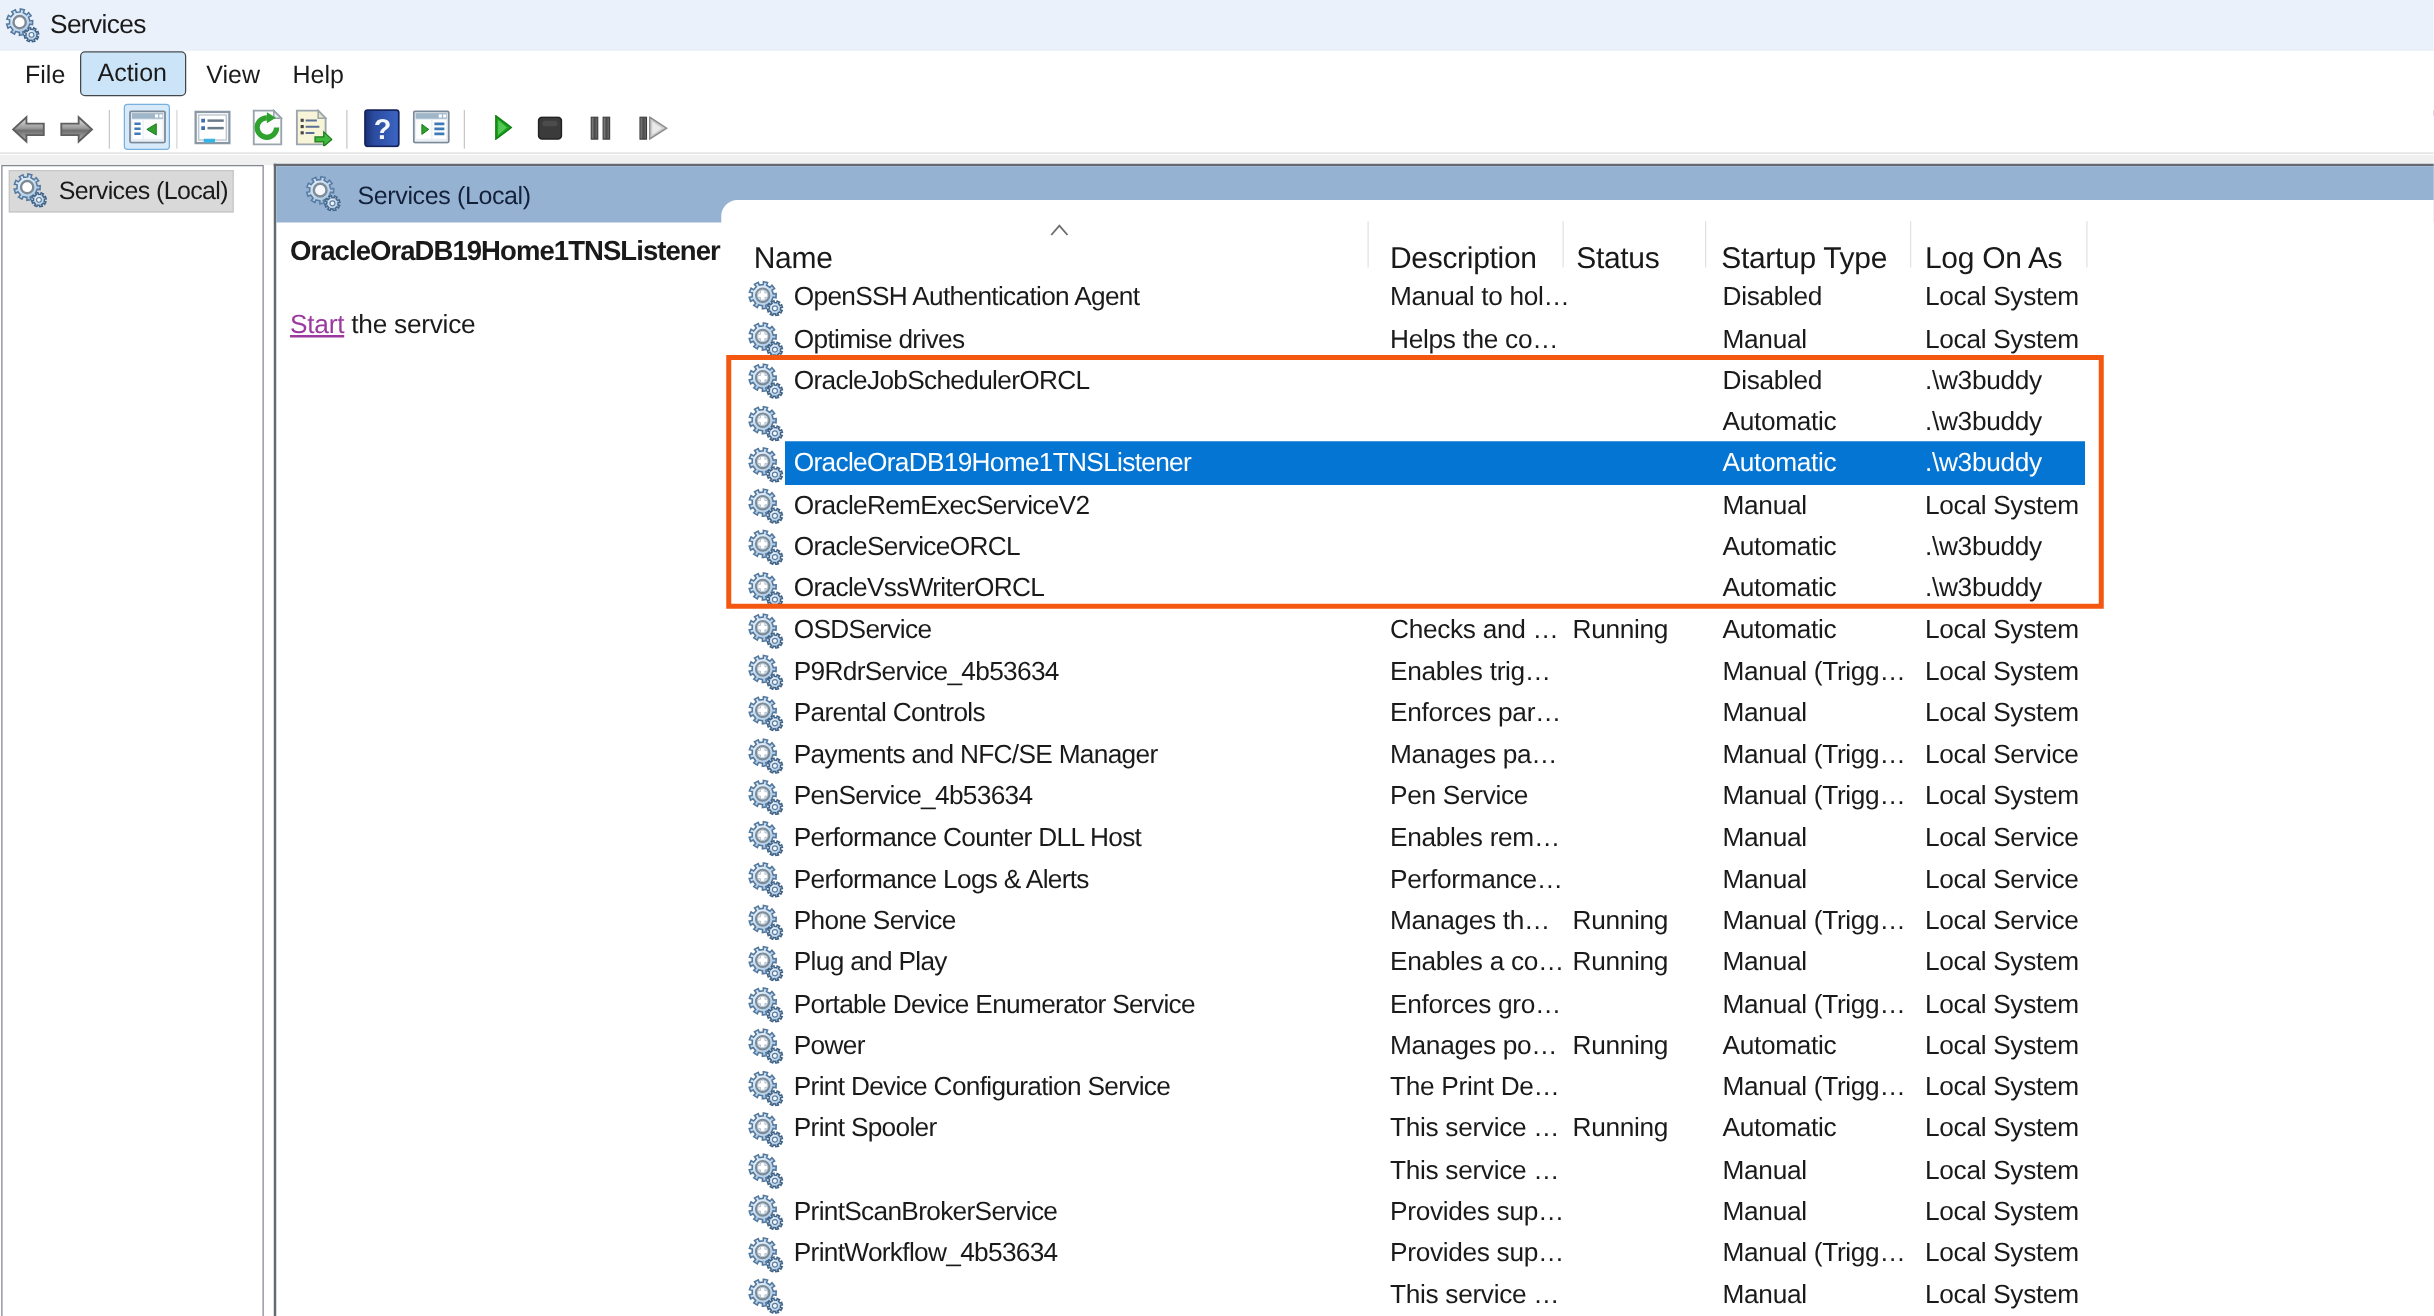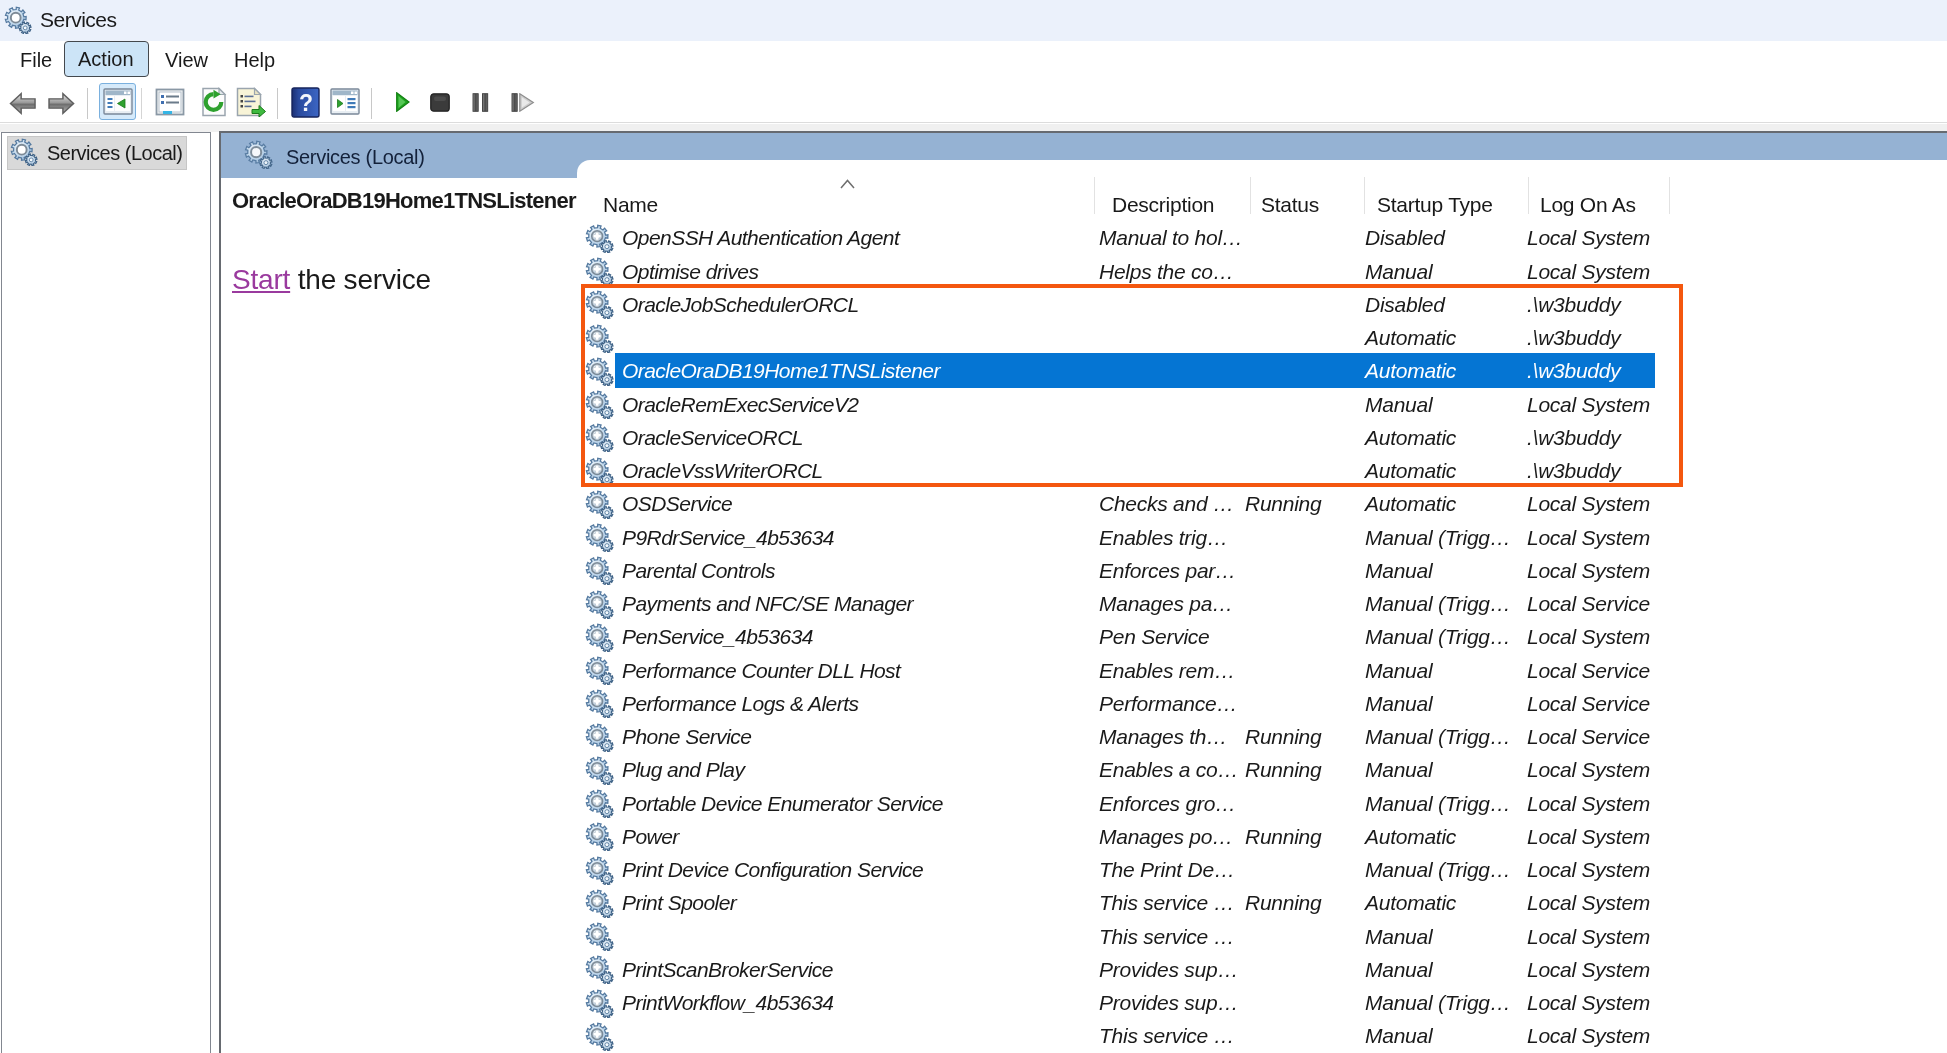--- a/index.html
+++ b/index.html
@@ -15,28 +15,28 @@
 .leftpanel { position:absolute; left:1px; top:132px; width:210px; height:930px; background:#fff;
   border:1px solid #828790; }
 .treeitem { position:absolute; left:5px; top:3px; width:180px; height:34px; background:#d9d9d9;
   border:1px solid #c6c6c6; }
 .mainpanel { position:absolute; left:219px; top:131px; width:1728px; height:922px; background:#fff;
   border-left:2px solid #666a70; border-top:2px solid #666a70; }
 .blueband { position:absolute; left:221px; top:133px; width:1726px; height:45px; background:#95b2d3; }
 .listpanel { position:absolute; left:577px; top:160px; width:1370px; height:893px; background:#fff;
   border-top-left-radius:13px; }
 .c { position:absolute; font-size:21px; line-height:33.33px; height:33.33px; white-space:pre; letter-spacing:-0.25px; }
-.row { position:absolute; left:564px; width:1370px; height:33.33px;font-style:italic; }
+.row { position:absolute; left:577px; width:1370px; height:33.33px; }
 .name  { left:58px; letter-spacing:-0.55px; }
 .desc  { left:535px; }
 .stat  { left:681px; }
 .start { left:801px; }
 .logon { left:963px; }
 .selbar { position:absolute; left:51px; top:-1px; width:1040px; height:35px; background:#0575d3; }
-.hdr { position:absolute; top:193px; font-size:21px; color:#191919; letter-spacing:-0.25px; }
+.hdr { position:absolute; top:193px; font-size:24px; color:#191919; letter-spacing:-0.25px; }
 .orange { position:absolute; left:581px; top:284px; width:1102px; height:203px;
   border:4px solid #f4570f; }
 </style></head>
 <body>
 <svg width="0" height="0" style="position:absolute">
 <defs>
 <radialGradient id="gbody" cx="40%" cy="35%" r="75%">
 <stop offset="0%" stop-color="#eef5fb"></stop>
 <stop offset="40%" stop-color="#cfe2f2"></stop>
 <stop offset="75%" stop-color="#b0cbe4"></stop>
@@ -214,21 +214,21 @@
 
 <div class="mainpanel"></div>
 <div class="blueband"></div>
 <div class="listpanel"></div>
 <svg class="abs" style="left:244px;top:140px" width="29" height="29" opacity="0.92">
     <use href="#gear2"></use>
   </svg>
 <span class="abs" style="left:286px;top:137px;height:40px;line-height:40px;font-size:20px;letter-spacing:-0.3px;color:#13213a">Services (Local)</span>
 
 <span class="abs" style="left:232px;top:188px;font-size:22px;font-weight:bold;letter-spacing:-0.75px">OracleOraDB19Home1TNSListener</span>
-<span class="abs" style="left:232px;top:264px;font-size:28px;letter-spacing:-0.2px"><span style="color:#9a3a9e;text-decoration:underline">Start</span> the service</span>
+<span class="abs" style="left:232px;top:248px;font-size:21px;letter-spacing:-0.2px"><span style="color:#9a3a9e;text-decoration:underline">Start</span> the service</span>
 
 <span class="hdr" style="left:603px">Name</span>
 <span class="hdr" style="left:1112px">Description</span>
 <span class="hdr" style="left:1261px">Status</span>
 <span class="hdr" style="left:1377px">Startup Type</span>
 <span class="hdr" style="left:1540px">Log On As</span>
 <svg class="abs" style="left:840px;top:179px" width="15" height="10" viewBox="0 0 15 10">
 <path d="M1 9 L7.5 1.5 L14 9" fill="none" stroke="#6e6e6e" stroke-width="1.5"></path>
   </svg>
 <div class="abs" style="left:1094px;top:177px;width:1px;height:37px;background:#e2e2e2"></div>

